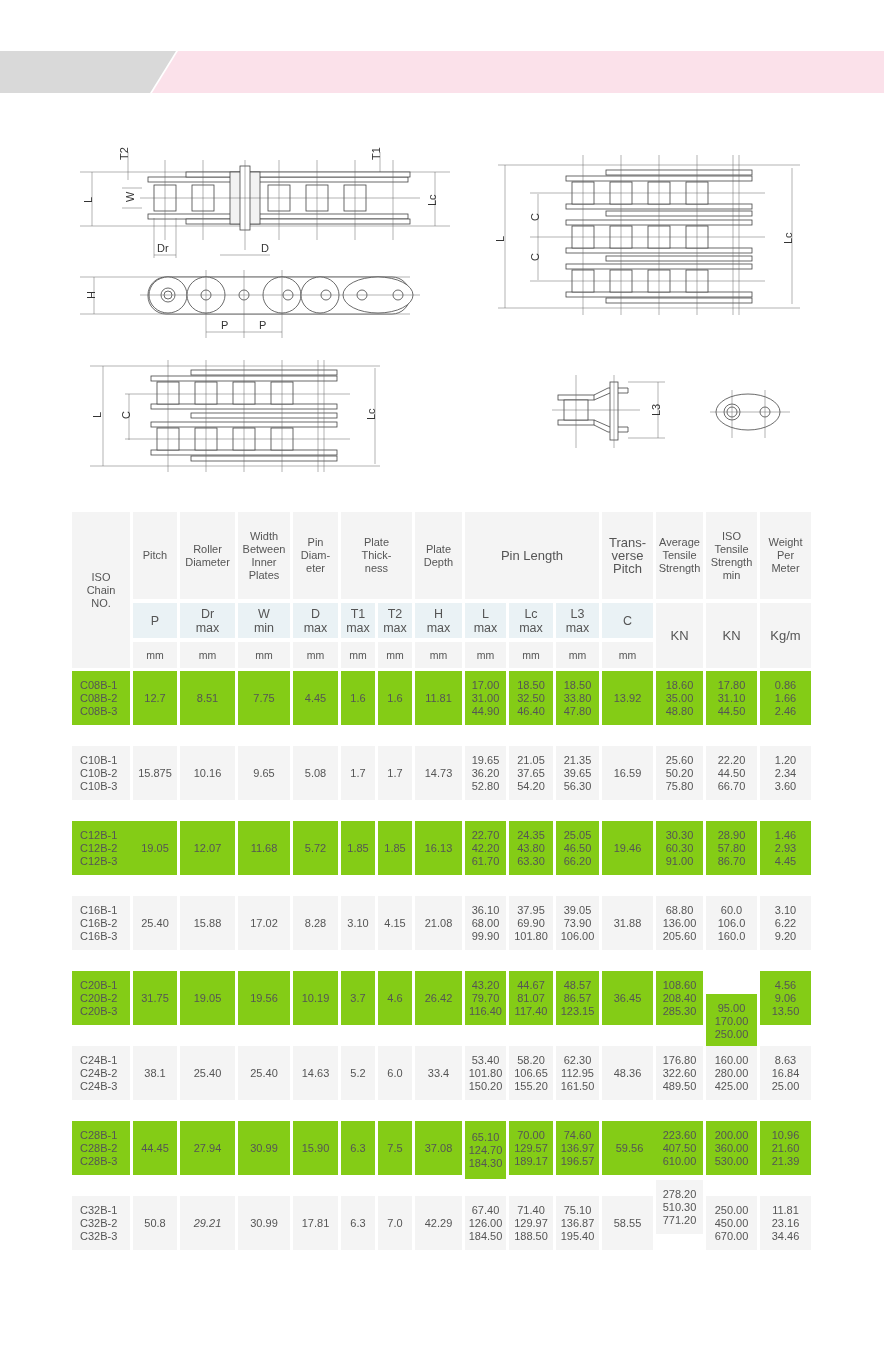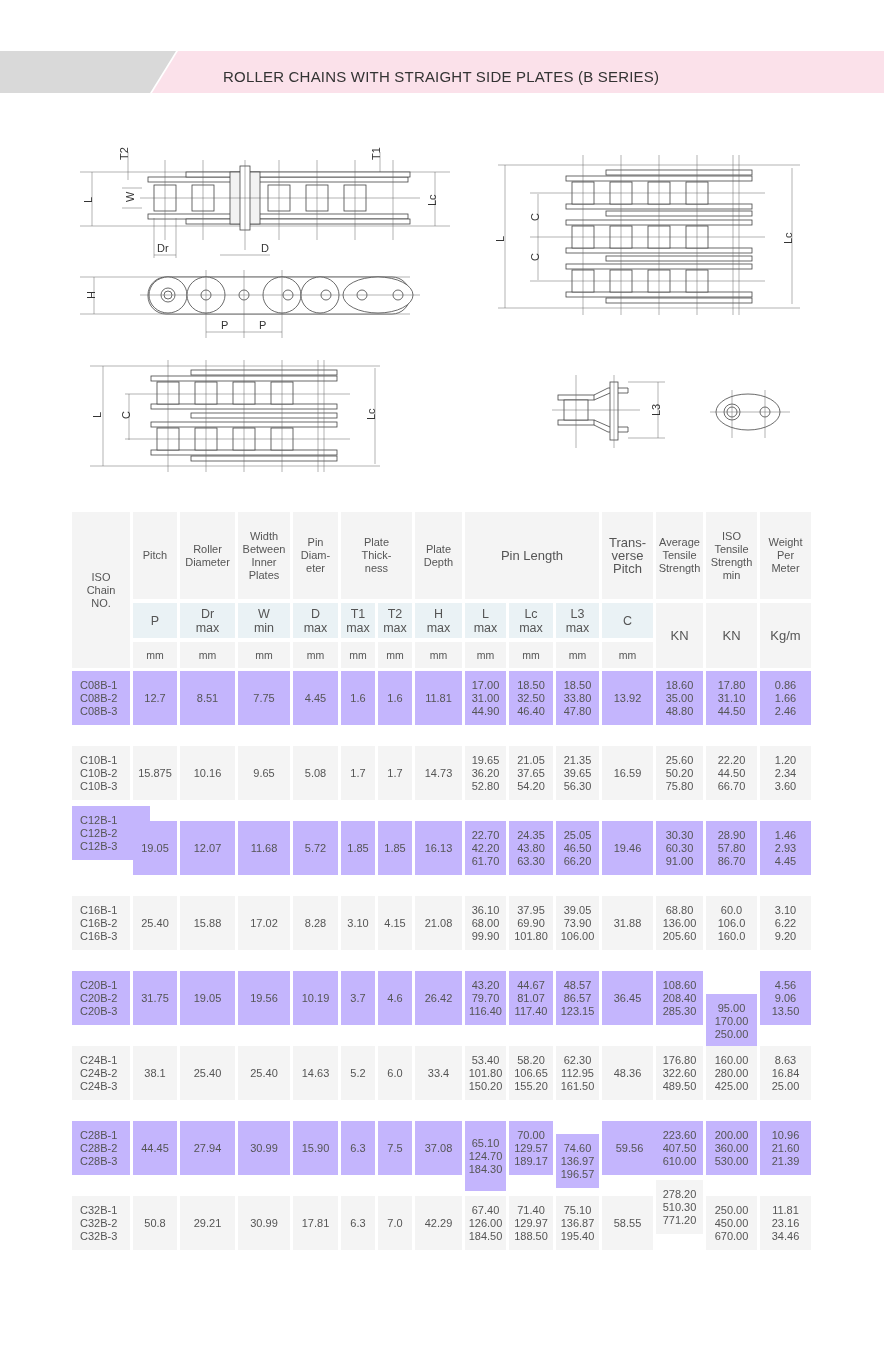--- a/index.html
+++ b/index.html
@@ -23,32 +23,31 @@
   .diagram .thin { stroke: #666; stroke-width: 0.5; fill: none; }
   .diagram .box { stroke: #444; stroke-width: 0.8; fill: #fff; }
 
   
   .spec-table { position: absolute; left: 72px; top: 512px; }
   .cell { position: absolute; display: flex; align-items: center; justify-content: center; text-align: center;
     font-size: 11px; line-height: 13px; color: #555; white-space: pre-line; }
   .hdr { background: #f4f4f4; color: #555; }
   .sym { background: #eaf2f5; font-size: 12.5px; line-height: 14px; color: #555; }
   .unit { background: #f4f4f4; font-size: 10.5px; }
-  .row-a { background: #c4b5fd; }
+  .row-a { background: #84cc16; }
   .row-b { background: #f4f4f4; }
   .cell.left { justify-content: flex-start; padding-left: 8px; text-align: left; }
   .cell.big { font-size: 13px; }
 </style>
 </head>
 <body>
 
 <div class="banner">
   <div class="banner-gray"></div>
   <div class="banner-pink"></div>
-  <div class="banner-title">ROLLER CHAINS WITH STRAIGHT SIDE PLATES (B SERIES)</div>
 </div>
 
 <div class="diagram" style="left:80px; top:140px;">
   <svg width="380" height="200" viewBox="0 0 380 200">
 
     <g>
 
       <line class="thin" x1="0" y1="32" x2="370" y2="32"></line>
       <line class="thin" x1="0" y1="86" x2="370" y2="86"></line>
       <line class="thin" x1="12" y1="32" x2="12" y2="86"></line>
@@ -363,21 +362,21 @@
 50.20
 75.80</div>
         <div class="cell row-b" style="left: 634px; top: 234px; width: 51px; height: 54px;">22.20
 44.50
 66.70</div>
         <div class="cell row-b" style="left: 688px; top: 234px; width: 51px; height: 54px;">1.20
 2.34
 3.60</div>
       </div>
       <div>
-        <div class="cell row-a left" style="left: 0px; top: 294px; width: 78px; height: 54px;">C12B-1
+        <div class="cell row-a left" style="left: 0px; top: 309px; width: 78px; height: 54px;">C12B-1
 C12B-2
 C12B-3</div>
         <div class="cell row-a" style="left: 61px; top: 309px; width: 44px; height: 54px;">19.05</div>
         <div class="cell row-a" style="left: 108px; top: 309px; width: 55px; height: 54px;">12.07</div>
         <div class="cell row-a" style="left: 166px; top: 309px; width: 52px; height: 54px;">11.68</div>
         <div class="cell row-a" style="left: 221px; top: 309px; width: 45px; height: 54px;">5.72</div>
         <div class="cell row-a" style="left: 269px; top: 309px; width: 34px; height: 54px;">1.85</div>
         <div class="cell row-a" style="left: 306px; top: 309px; width: 34px; height: 54px;">1.85</div>
         <div class="cell row-a" style="left: 343px; top: 309px; width: 47px; height: 54px;">16.13</div>
         <div class="cell row-a" style="left: 393px; top: 309px; width: 41px; height: 54px;">22.70
@@ -497,46 +496,46 @@
         <div class="cell row-a left" style="left: 0px; top: 609px; width: 58px; height: 54px;">C28B-1
 C28B-2
 C28B-3</div>
         <div class="cell row-a" style="left: 61px; top: 609px; width: 44px; height: 54px;">44.45</div>
         <div class="cell row-a" style="left: 108px; top: 609px; width: 55px; height: 54px;">27.94</div>
         <div class="cell row-a" style="left: 166px; top: 609px; width: 52px; height: 54px;">30.99</div>
         <div class="cell row-a" style="left: 221px; top: 609px; width: 45px; height: 54px;">15.90</div>
         <div class="cell row-a" style="left: 269px; top: 609px; width: 34px; height: 54px;">6.3</div>
         <div class="cell row-a" style="left: 306px; top: 609px; width: 34px; height: 54px;">7.5</div>
         <div class="cell row-a" style="left: 343px; top: 609px; width: 47px; height: 54px;">37.08</div>
-        <div class="cell row-a" style="left: 393px; top: 609px; width: 41px; height: 70px;">65.10
+        <div class="cell row-a" style="left: 393px; top: 609px; width: 41px; height: 58px;">65.10
 124.70
 184.30</div>
         <div class="cell row-a" style="left: 437px; top: 609px; width: 44px; height: 54px;">70.00
 129.57
 189.17</div>
-        <div class="cell row-a" style="left: 484px; top: 609px; width: 43px; height: 54px; margin-top: 13px;">74.60
+        <div class="cell row-a" style="left: 484px; top: 609px; width: 43px; height: 54px;">74.60
 136.97
 196.57</div>
         <div class="cell row-a" style="left: 530px; top: 609px; width: 55px; height: 54px;">59.56</div>
         <div class="cell row-a" style="left: 584px; top: 609px; width: 47px; height: 54px;">223.60
 407.50
 610.00</div>
         <div class="cell row-a" style="left: 634px; top: 609px; width: 51px; height: 54px;">200.00
 360.00
 530.00</div>
         <div class="cell row-a" style="left: 688px; top: 609px; width: 51px; height: 54px;">10.96
 21.60
 21.39</div>
       </div>
       <div>
         <div class="cell row-b left" style="left: 0px; top: 684px; width: 58px; height: 54px;">C32B-1
 C32B-2
 C32B-3</div>
         <div class="cell row-b" style="left: 61px; top: 684px; width: 44px; height: 54px;">50.8</div>
-        <div class="cell row-b" style="left: 108px; top: 684px; width: 55px; height: 54px;">29.21</div>
+        <div class="cell row-b" style="left: 108px; top: 684px; width: 55px; height: 54px; font-style: italic;">29.21</div>
         <div class="cell row-b" style="left: 166px; top: 684px; width: 52px; height: 54px;">30.99</div>
         <div class="cell row-b" style="left: 221px; top: 684px; width: 45px; height: 54px;">17.81</div>
         <div class="cell row-b" style="left: 269px; top: 684px; width: 34px; height: 54px;">6.3</div>
         <div class="cell row-b" style="left: 306px; top: 684px; width: 34px; height: 54px;">7.0</div>
         <div class="cell row-b" style="left: 343px; top: 684px; width: 47px; height: 54px;">42.29</div>
         <div class="cell row-b" style="left: 393px; top: 684px; width: 41px; height: 54px;">67.40
 126.00
 184.50</div>
         <div class="cell row-b" style="left: 437px; top: 684px; width: 44px; height: 54px;">71.40
 129.97

